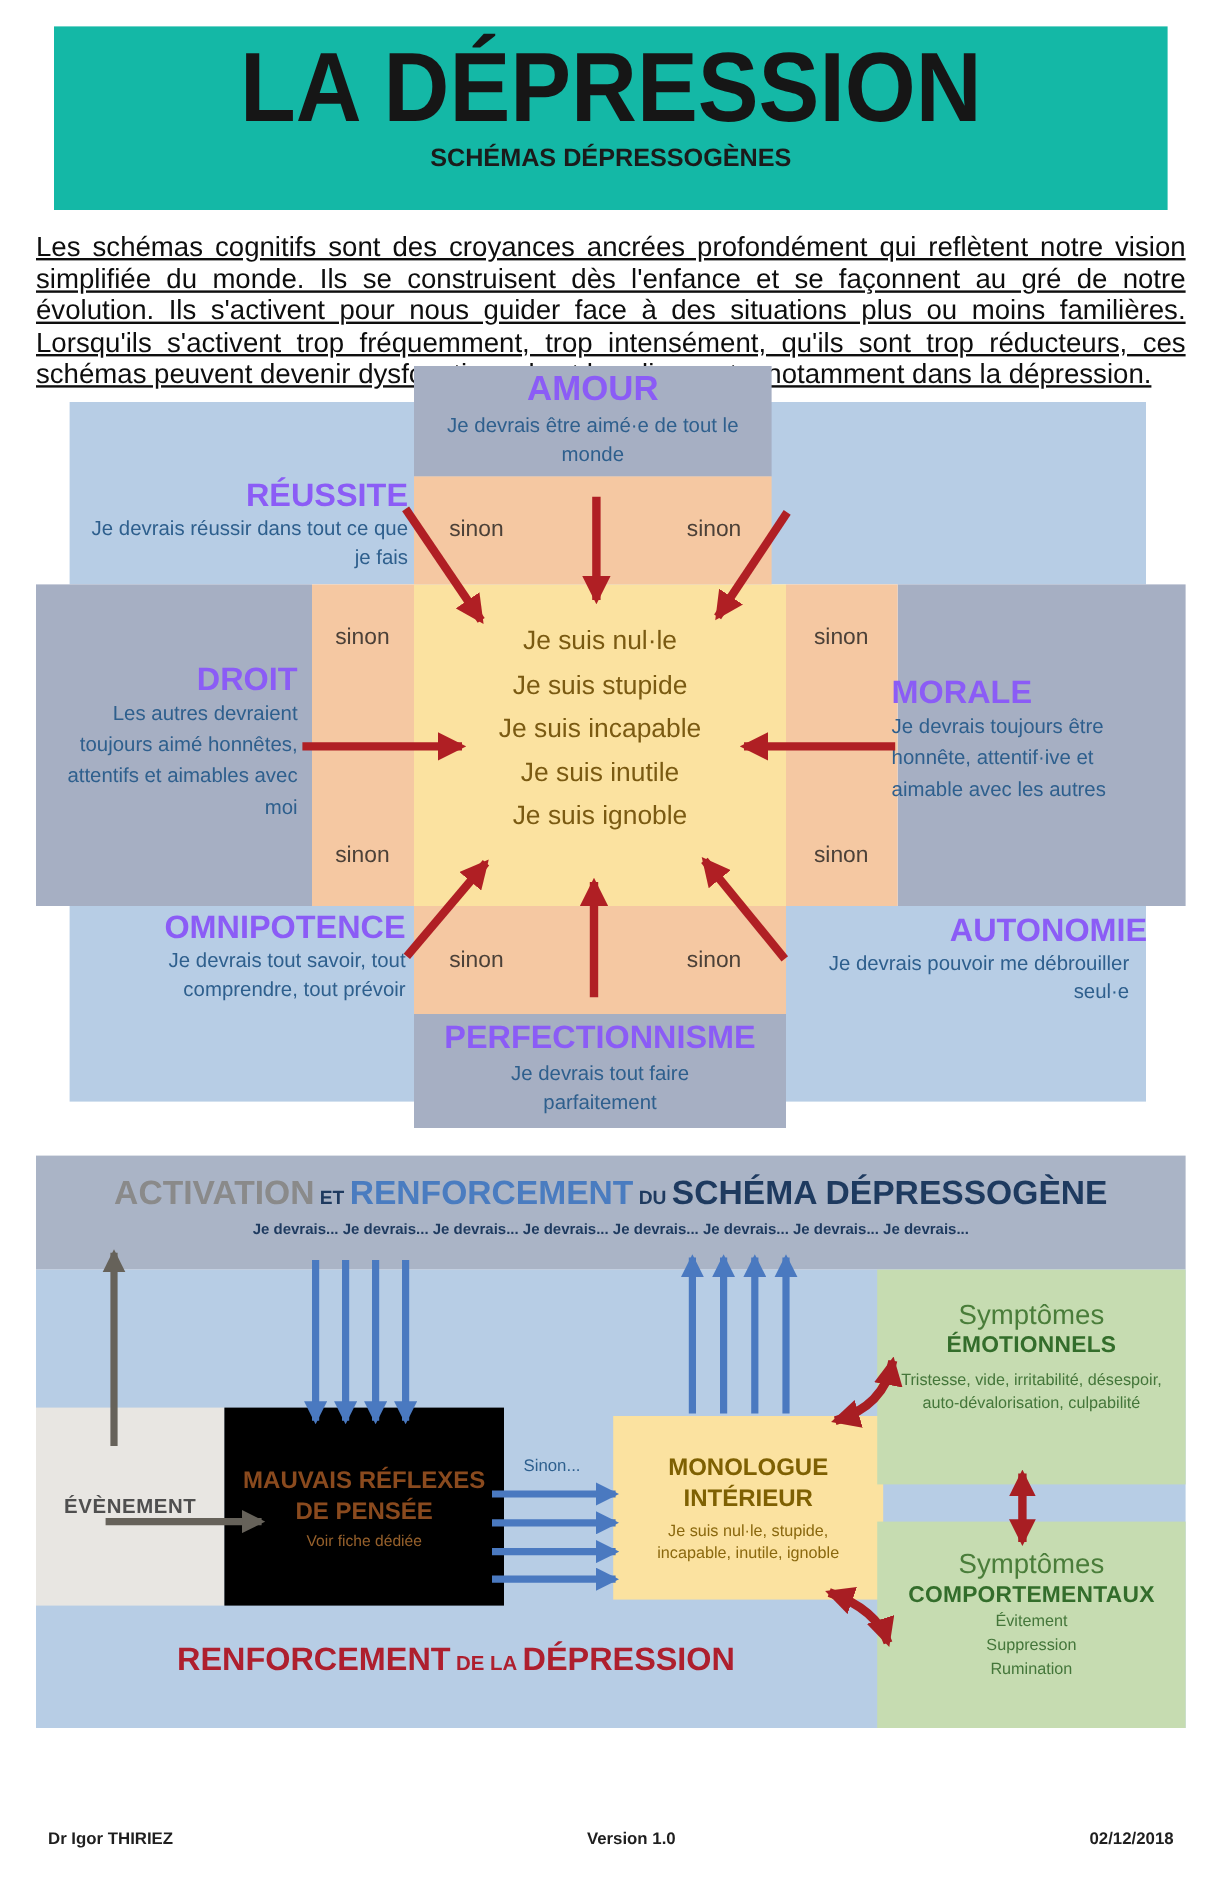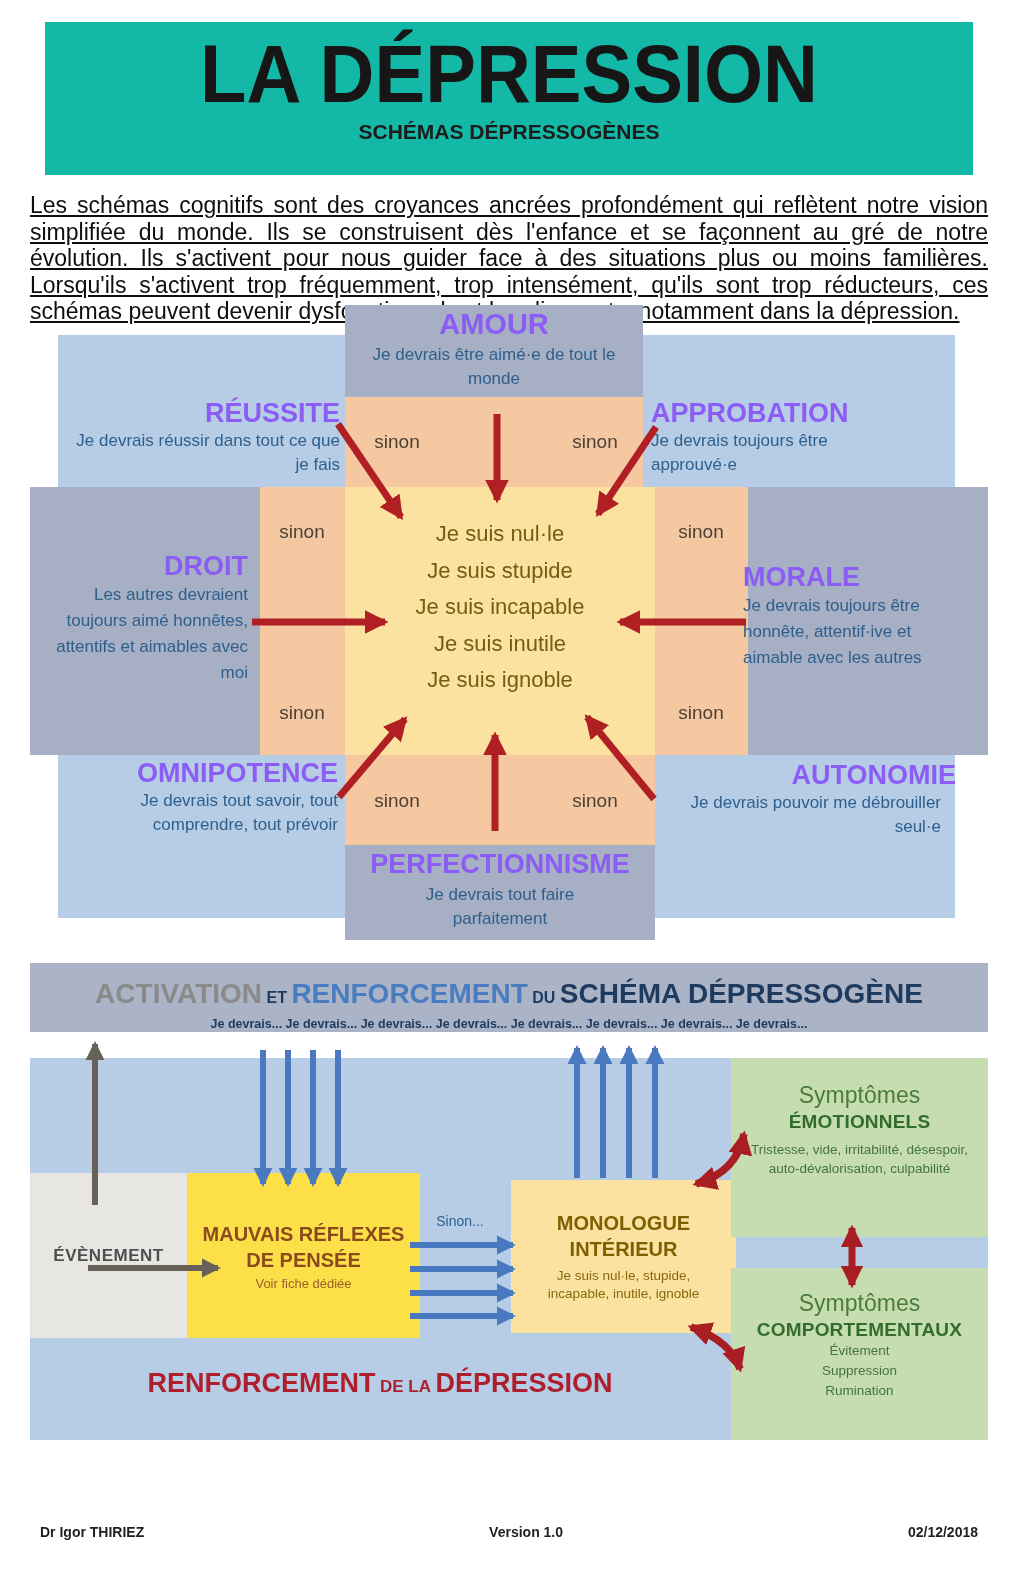--- a/index.html
+++ b/index.html
@@ -55,35 +55,35 @@
   .t-autonomie { left:651px; top:760px; width:305px; text-align:right; }
   .t-autonomie .schema-d { width:290px; }
   .t-perf { left:345px; top:849px; width:310px; text-align:center; }
   .t-perf .schema-d { width:180px; margin:3px auto 0; }
 
   .core-lines { left:345px; top:516px; width:310px; text-align:center; color:#7a5a12; font-size:22px; line-height:36.5px; }
 
   .sinon { position:absolute; transform:translate(-50%,-50%); font-size:19px; color:#4c4138; }
 
   
-  .cycle-header { left:30px; top:963px; width:958px; height:69px; background:#aab4c6; text-align:center; }
+  .cycle-header { left:30px; top:963px; width:958px; height:95px; background:#aab4c6; text-align:center; }
   .ch-line1 { margin-top:15px; }
   .ch-line1 span { vertical-align:baseline; }
   .w-activation { color:#8a8a8a; font-size:28px; font-weight:bold; }
   .w-et, .w-du { color:#1e3a5f; font-size:16px; font-weight:bold; }
   .w-renforcement { color:#4a7cc0; font-size:28px; font-weight:bold; }
   .w-schema { color:#1e3a5f; font-size:28px; font-weight:bold; }
   .ch-line2 { margin-top:7px; font-size:12.5px; font-weight:bold; color:#1e3a5f; }
 
   .cycle-body { left:30px; top:1058px; width:958px; height:382px; background:#b7cde5; }
 
   .box-evenement { left:30px; top:1173px; width:157px; height:165px; background:#e8e6e2; display:flex; align-items:center; justify-content:center; }
   .box-evenement span { font-size:17px; font-weight:bold; color:#4f4f4f; letter-spacing:.5px; }
 
-  .box-mauvais { left:187px; top:1173px; width:233px; height:165px; background:#fde047; display:flex; flex-direction:column; align-items:center; justify-content:center; text-align:center; }
+  .box-mauvais { left:187px; top:1173px; width:233px; height:165px; background:#000000; display:flex; flex-direction:column; align-items:center; justify-content:center; text-align:center; }
   .box-mauvais .bt { font-size:20px; font-weight:bold; color:#8a4a1e; line-height:26px; width:210px; }
   .box-mauvais .bn { font-size:13px; color:#96602b; margin-top:3px; }
 
   .box-monologue { left:511px; top:1180px; width:225px; height:153px; background:#fbe2a0; display:flex; flex-direction:column; align-items:center; justify-content:center; text-align:center; }
   .box-monologue .bt { font-size:20px; font-weight:bold; color:#7e6002; line-height:26px; }
   .box-monologue .bn { font-size:13.5px; color:#8a680e; line-height:18px; margin-top:5px; width:190px; }
 
   .green-box { background:#c6dcb1; text-align:center; }
   .box-green-emo  { left:731px; top:1058px; width:257px; height:179px; padding-top:24px; }
   .box-green-comp { left:731px; top:1268px; width:257px; height:172px; padding-top:22px; }
@@ -128,24 +128,20 @@
   <div class="abs salmon band-sinon-bot"></div>
   <div class="abs grayblue box-perf-bg"></div>
 
   <div class="abs t-amour">
     <div class="schema-h">AMOUR</div>
     <div class="schema-d">Je devrais être aimé·e de tout le monde</div>
   </div>
   <div class="abs t-reussite">
     <div class="schema-h">RÉUSSITE</div>
     <div class="schema-d">Je devrais réussir dans tout ce que je fais</div>
-  </div>
-  <div class="abs t-approbation">
-    <div class="schema-h">APPROBATION</div>
-    <div class="schema-d">Je devrais toujours être approuvé·e</div>
   </div>
   <div class="abs t-droit">
     <div class="schema-h">DROIT</div>
     <div class="schema-d">Les autres devraient toujours aimé honnêtes, attentifs et aimables avec moi</div>
   </div>
   <div class="abs t-morale">
     <div class="schema-h">MORALE</div>
     <div class="schema-d">Je devrais toujours être honnête, attentif·ive et aimable avec les autres</div>
   </div>
   <div class="abs t-omnipotence">

